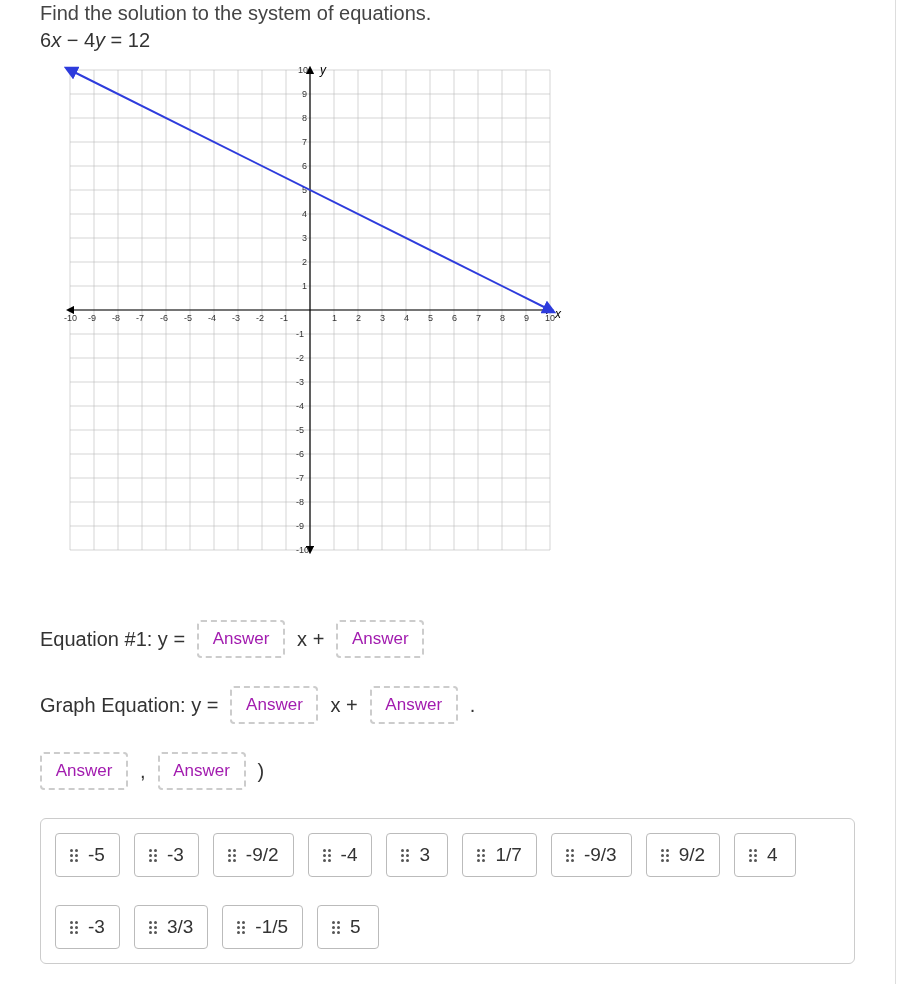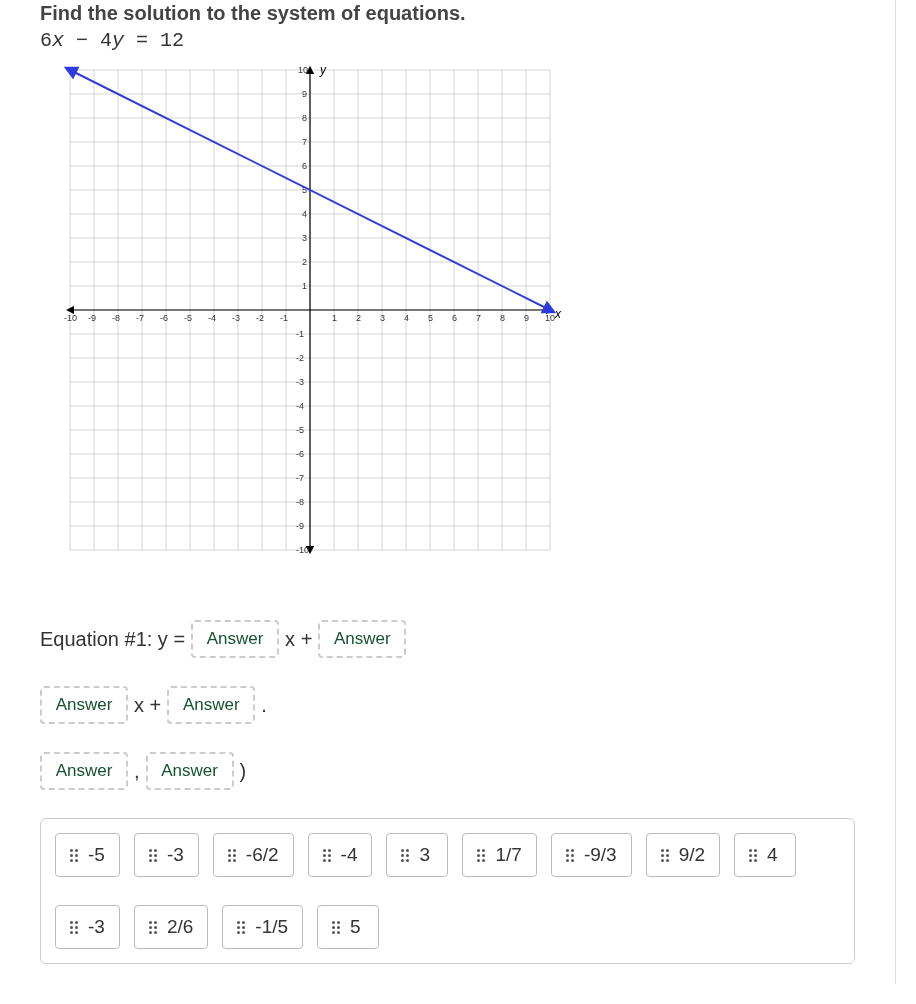--- a/index.html
+++ b/index.html
@@ -13,49 +13,48 @@
   }
   .container {
     padding: 2px 40px 20px 40px;
     border-right: 1px solid #ddd;
     width: 896px;
   }
   .prompt {
     font-size: 20px;
     color: #444;
     margin-bottom: 4px;
-    font-weight: bold;
   }
   .equation {
     font-size: 20px;
-    font-family: Liberation Mono, monospace;
+    font-family: Liberation Sans, sans-serif;
     margin-bottom: 8px;
   }
   .equation .var { font-style: italic; }
   .graph-wrap {
     margin: 0 0 60px 0;
   }
   .answer-line {
     font-size: 20px;
     color: #333;
     margin: 28px 0;
     display: flex;
     align-items: center;
     flex-wrap: wrap;
-    gap: 6px;
+    gap: 12px;
   }
   .drop-slot {
     display: inline-flex;
     align-items: center;
     justify-content: center;
     min-width: 88px;
     height: 38px;
     border: 2px dashed #ccc;
     border-radius: 4px;
-    color: #14532d;
+    color: #a21caf;
     font-size: 17px;
     padding: 0 10px;
   }
   .answer-bank {
     border: 1px solid #ccc;
     border-radius: 6px;
     padding: 14px;
     display: flex;
     flex-wrap: wrap;
     gap: 14px;
@@ -207,20 +206,21 @@
   </div>
 
   <div class="answer-line">
     <span>Equation #1: y = </span>
     <span class="drop-slot">Answer</span>
     <span> x + </span>
     <span class="drop-slot">Answer</span>
   </div>
 
   <div class="answer-line">
+    <span>Graph Equation: y = </span>
     <span class="drop-slot">Answer</span>
     <span> x + </span>
     <span class="drop-slot">Answer</span>
     <span> .</span>
   </div>
 
   <div class="answer-line">
     <span class="drop-slot">Answer</span>
     <span> , </span>
     <span class="drop-slot">Answer</span>
@@ -252,21 +252,21 @@
       </div>
       <div class="chip">
         <span class="grip">
           <span></span>
           <span></span>
           <span></span>
           <span></span>
           <span></span>
           <span></span>
         </span>
-        <span>-6/2</span>
+        <span>-9/2</span>
       </div>
       <div class="chip">
         <span class="grip">
           <span></span>
           <span></span>
           <span></span>
           <span></span>
           <span></span>
           <span></span>
         </span>
@@ -341,21 +341,21 @@
       </div>
       <div class="chip">
         <span class="grip">
           <span></span>
           <span></span>
           <span></span>
           <span></span>
           <span></span>
           <span></span>
         </span>
-        <span>2/6</span>
+        <span>3/3</span>
       </div>
       <div class="chip">
         <span class="grip">
           <span></span>
           <span></span>
           <span></span>
           <span></span>
           <span></span>
           <span></span>
         </span>

